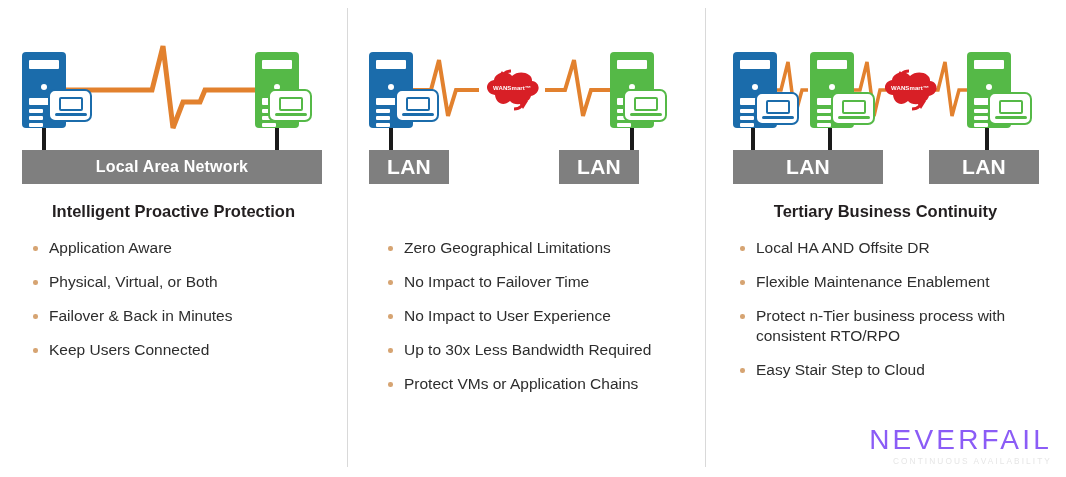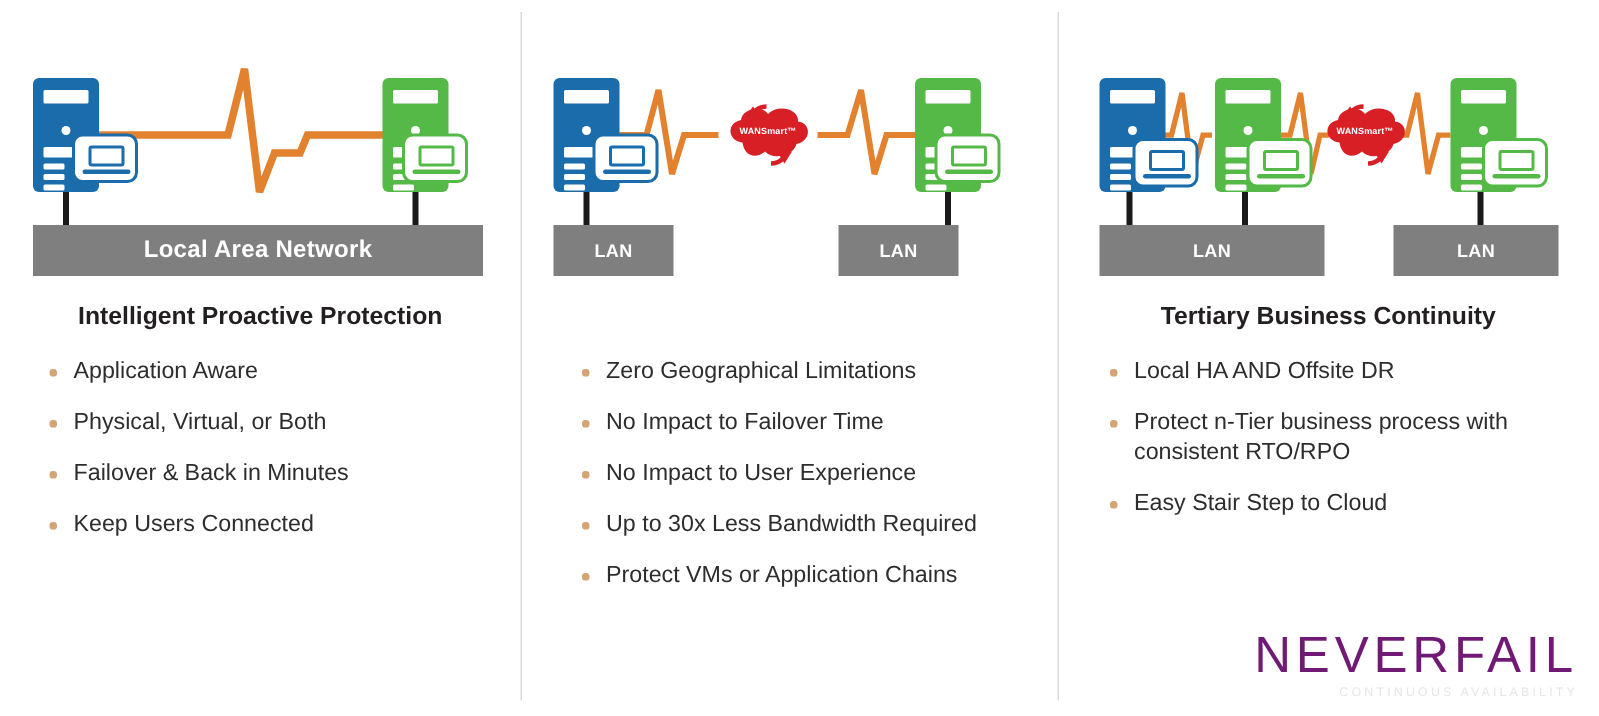--- a/index.html
+++ b/index.html
@@ -133,21 +133,21 @@
     position: absolute;
     background: #7f7f7f;
     color: #ffffff;
     display: flex;
     align-items: center;
     justify-content: center;
     font-weight: bold;
     letter-spacing: .2px;
   }
   .lanbar.wide  { font-size: 16px; }
-  .lanbar.small { font-size: 12px; }
+  .lanbar.small { font-size: 21px; }
 
   
   .links {
     position: absolute;
     left: 0; top: 0;
     width: 100%;
     height: 178px;
     overflow: visible;
   }
 
@@ -204,23 +204,23 @@
 
   
   .logo {
     position: absolute;
     right: 14px;
     bottom: 12px;
     text-align: right;
     user-select: none;
   }
   .logo .brand {
-    font-size: 34px;
+    font-size: 28px;
     letter-spacing: 3.2px;
-    color: #701a75;
+    color: #8b5cf6;
     font-weight: normal;
     line-height: 1;
   }
   .logo .tagline {
     font-size: 8.3px;
     letter-spacing: 2.1px;
     color: #e6e6e6;
     margin-top: 3px;
     line-height: 1;
   }
@@ -405,20 +405,21 @@
       <div class="cable" style="left:280px; top:104px; height:24px;"></div>
 
       <div class="lanbar small" style="left:28px; top:126px; width:150px; height:34px;">LAN</div>
       <div class="lanbar small" style="left:224px; top:126px; width:110px; height:34px;">LAN</div>
     </div>
 
     <div class="col-head" style="left:0; width:361px; text-align:center;">Tertiary Business Continuity</div>
 
     <ul class="bullets" style="left:22px; width:330px;">
       <li><span class="dot"></span><span>Local HA AND Offsite DR</span></li>
+      <li><span class="dot"></span><span>Flexible Maintenance Enablement</span></li>
       <li><span class="dot"></span><span>Protect n-Tier business process with consistent RTO/RPO</span></li>
       <li><span class="dot"></span><span>Easy Stair Step to Cloud</span></li>
     </ul>
   </div>
 
 </div>
 
 <div class="divider d1"></div>
 <div class="divider d2"></div>
 

